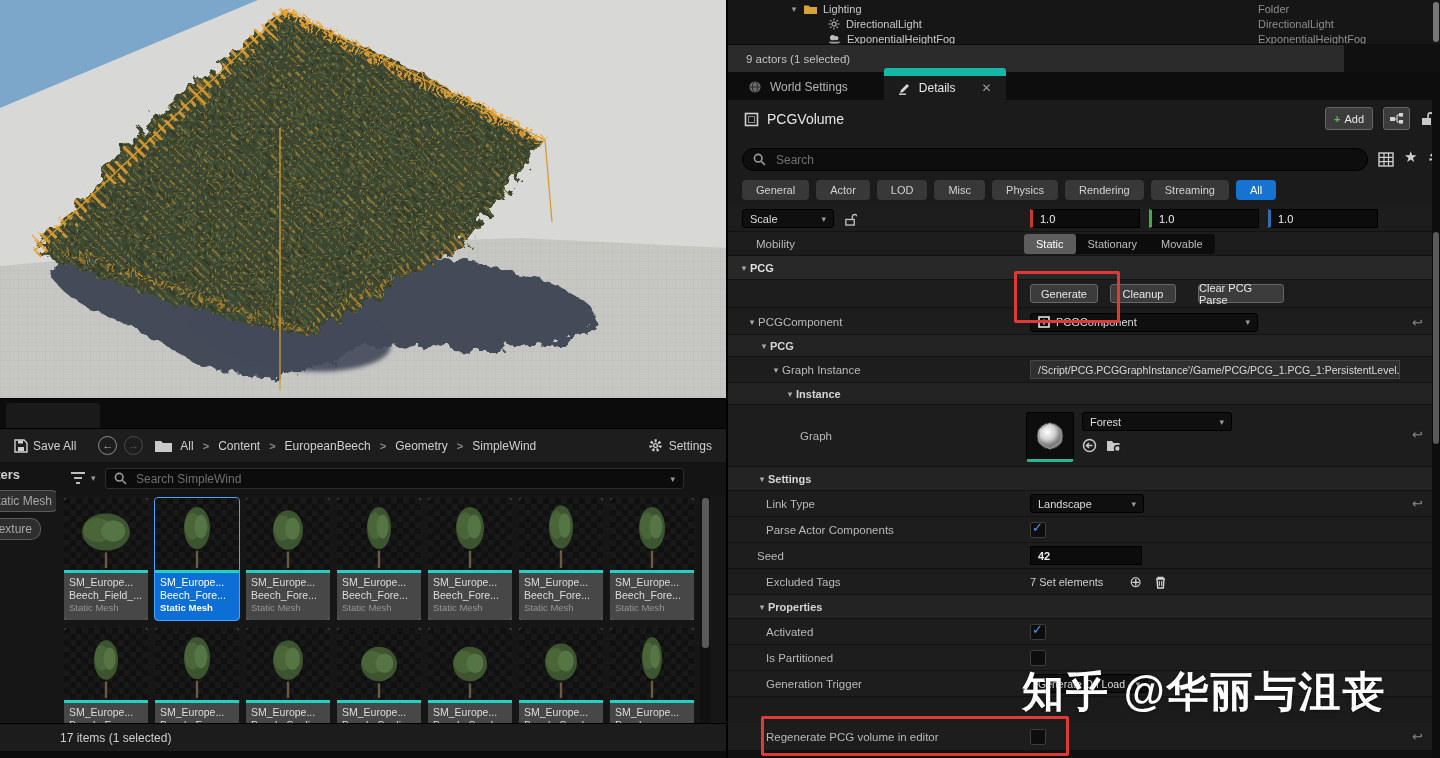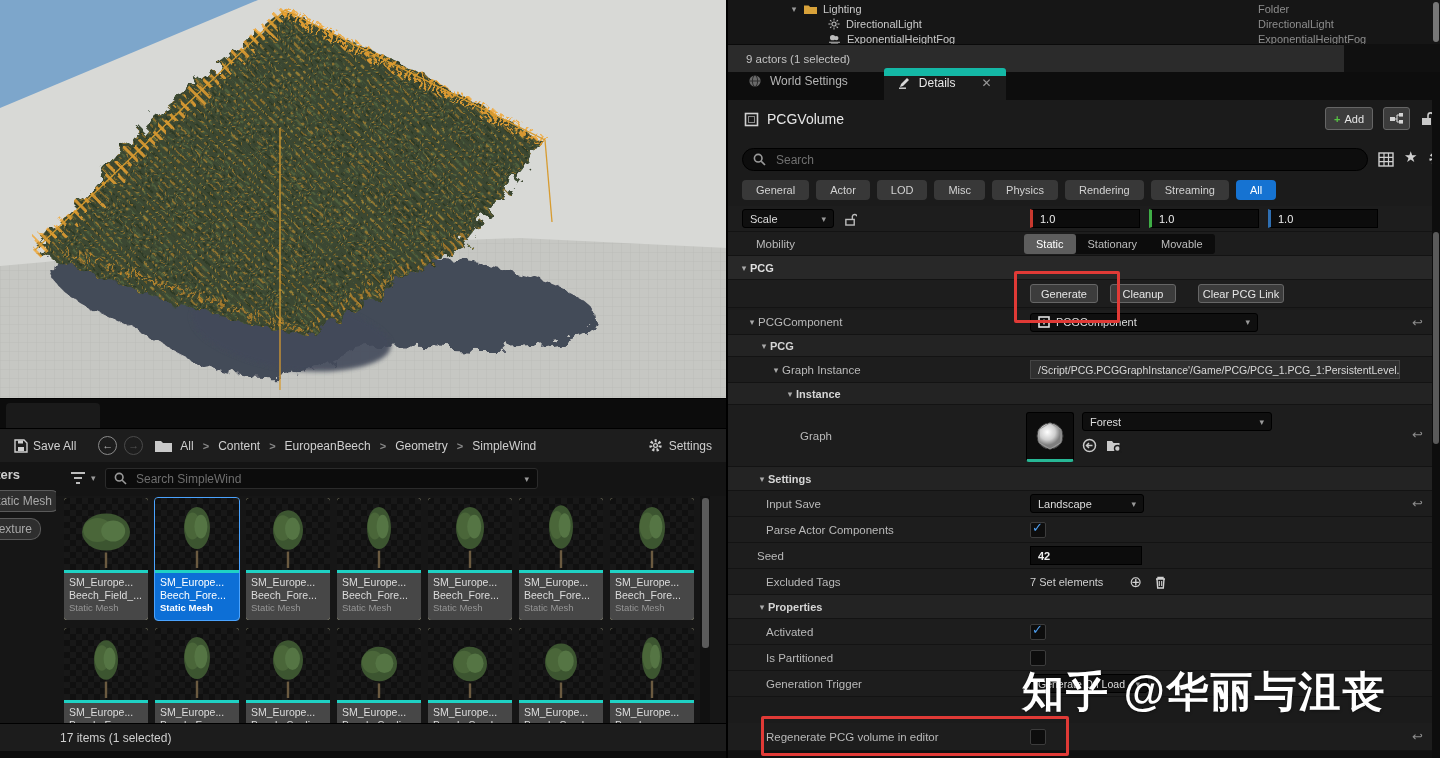--- a/index.html
+++ b/index.html
@@ -15,21 +15,21 @@
 
   
   #cbrowser{left:0;top:428px;width:728px;height:330px;background:#161616;border-top:1px solid #000}
   #cb-toolbar{position:absolute;left:0;top:0;width:728px;height:33px;background:#1d1d1d;border-bottom:1px solid #0a0a0a;display:flex;align-items:center}
   .tbtxt{color:#cfcfcf;font-size:12px}
   .crumb{color:#cfcfcf;font-size:12px;padding:0 2px;cursor:default}
   .crumb-sep{color:#8a8a8a;font-weight:bold;padding:0 7px;font-size:11px}
   .circ{width:17px;height:17px;border:1px solid #8a8a8a;border-radius:50%;display:flex;align-items:center;justify-content:center;color:#b5b5b5;font-size:11px;line-height:1}
   .circ.dim{border-color:#4a4a4a;color:#555}
   #cb-searchrow{position:absolute;left:0;top:33px;width:728px;height:34px;background:#141414}
-  #cb-search{position:absolute;left:105px;top:6px;width:433px;height:21px;background:#0c0c0c;border:1px solid #2b2b2b;border-radius:3px;display:flex;align-items:center;padding:0 8px;box-sizing:border-box}
+  #cb-search{position:absolute;left:105px;top:6px;width:579px;height:21px;background:#0c0c0c;border:1px solid #2b2b2b;border-radius:3px;display:flex;align-items:center;padding:0 8px;box-sizing:border-box}
   #cb-search input{flex:1;background:transparent;border:none;outline:none;color:#bbb;font-size:12px;font-family:inherit}
   #cb-search input::placeholder{color:#6e6e6e}
   .chevdn{color:#9a9a9a;font-size:9px}
   
   #filterpanel{position:absolute;left:0;top:36px;width:56px;height:120px;overflow:hidden}
   .clipL{direction:rtl;overflow:hidden;white-space:nowrap}
   .fchip{background:#2e2e2e;border:1px solid #5a5a5a;border-left:none;border-radius:0 10px 10px 0;color:#a8a8a8;font-size:12px;height:20px;line-height:20px;padding:0 8px 0 2px;margin-bottom:6px}
   
   #asset-grid{position:absolute;left:56px;top:67px;width:646px;height:227px;overflow:hidden}
   .tile{position:absolute;width:84px;height:122px;background:#fef9c3;border-radius:3px;overflow:hidden;cursor:pointer}
@@ -54,21 +54,21 @@
   .orow{position:absolute;left:0;width:712px;height:15px;display:flex;align-items:center;cursor:pointer}
   .orow .olbl{color:#c9c9c9;font-size:11px;margin-left:6px}
   .orow .otype{position:absolute;left:530px;color:#8d8d8d;font-size:11px}
   .ochev{color:#9a9a9a;font-size:9px;width:12px;text-align:center}
   #outl-scroll{left:1433px;top:2px;width:6px;height:40px;background:#777;border-radius:3px}
 
   #actorsbar{left:728px;top:44px;width:616px;height:28px;background:#2b2b2b;border-top:1px solid #0a0a0a;border-bottom:1px solid #0a0a0a;display:flex;align-items:center}
   #actorsbar span{color:#c2c2c2;font-size:11.5px;margin-left:18px}
 
   #tabbar{left:728px;top:72px;width:712px;height:28px;background:#0d0d0d;display:flex;align-items:flex-end}
-  .tab{height:26px;display:flex;align-items:flex-start;padding:0 14px;color:#b5b5b5;font-size:12px;cursor:pointer}
+  .tab{height:26px;display:flex;align-items:center;padding:0 14px;color:#b5b5b5;font-size:12px;cursor:pointer}
   .tab.active{background:#1b1b1b;border-top:8px solid #14b8a6;border-radius:3px 3px 0 0;color:#e8e8e8;height:24px}
   .tab .ticon{margin-right:8px;display:flex}
   .tab .xbtn{margin-left:26px;color:#9a9a9a;font-size:12px;cursor:pointer}
 
   #details{left:728px;top:100px;width:712px;height:658px;background:#1b1b1b;overflow:hidden}
   .drow{position:absolute;left:0;width:712px;display:flex;align-items:center;box-sizing:border-box;border-bottom:1px solid #131313;background:#1d1d1d}
   .sechead{background:#282828;color:#dfdfdf;font-weight:bold}
   .subhead{background:#232323;color:#d5d5d5;font-weight:bold}
   .lbl{color:#b9b9b9;font-size:11.5px}
   .schev{color:#a8a8a8;font-size:9px;width:12px;display:inline-block;text-align:center;cursor:pointer}
@@ -653,21 +653,21 @@
   </div>
 
   <div class="drow" style="top:180px;height:28px">
     <div class="btn" style="position:absolute;left:302px;width:68px">
         <span>Generate</span>
       </div>
     <div class="btn" style="position:absolute;left:382px;width:66px">
         <span>Cleanup</span>
       </div>
     <div class="btn" style="position:absolute;left:470px;width:86px">
-        <span>Clear PCG Link</span>
+        <span>Clear PCG Parse</span>
       </div>
   </div>
 
   <div class="drow" style="top:210px;height:25px">
     <span class="schev" style="margin-left:18px">▾</span>
     <span class="lbl">PCGComponent</span>
     <div class="valcol" style="left:302px">
       <div class="dd" style="width:228px">
         <span class="icn" style="margin-right:6px">
           <svg width="12" height="12" viewBox="0 0 12 12">
@@ -710,21 +710,21 @@
                 <stop offset="0%" stop-color="#fff"></stop>
                 <stop offset="60%" stop-color="#cfcfcf"></stop>
                 <stop offset="100%" stop-color="#7e7e7e"></stop>
               </radialGradient>
             </defs>
           <circle cx="16" cy="16" r="13" fill="url(#sph)" stroke="#3a3a3a"></circle>
           <path d="M16,3 L27,9.5 L27,22.5 L16,29 L5,22.5 L5,9.5 Z" fill="none" stroke="#9a9a9a" stroke-width="1"></path>
         </svg>
       </div>
       <div style="margin-left:8px">
-        <div class="dd" style="width:190px">
+        <div class="dd" style="width:150px">
           <span>Forest</span>
           <span class="chevdn">▾</span>
         </div>
         <div style="display:flex;margin-top:7px;gap:9px">
           <span class="icn">
             <svg width="15" height="15" viewBox="0 0 15 15">
                 <circle cx="7.5" cy="7.5" r="6" fill="none" stroke="#c9c9c9" stroke-width="1.5"></circle>
                 <path d="M10.5,7.5 H4.5 M7,5 L4.5,7.5 L7,10" fill="none" stroke="#c9c9c9" stroke-width="1.5"></path>
               </svg>
           </span>
@@ -740,21 +740,21 @@
     </div>
     <span class="reset" style="top:22px">↩</span>
   </div>
 
   <div class="drow subhead" style="top:367px;height:24px">
     <span class="schev" style="margin-left:28px">▾</span>
     <span>Settings</span>
   </div>
 
   <div class="drow" style="top:391px;height:26px">
-    <span class="lbl" style="margin-left:38px">Input Save</span>
+    <span class="lbl" style="margin-left:38px">Link Type</span>
     <div class="valcol" style="left:302px">
       <div class="dd" style="width:114px">
         <span>Landscape</span>
         <span class="chevdn">▾</span>
       </div>
     </div>
     <span class="reset">↩</span>
   </div>
 
   <div class="drow" style="top:417px;height:26px">

